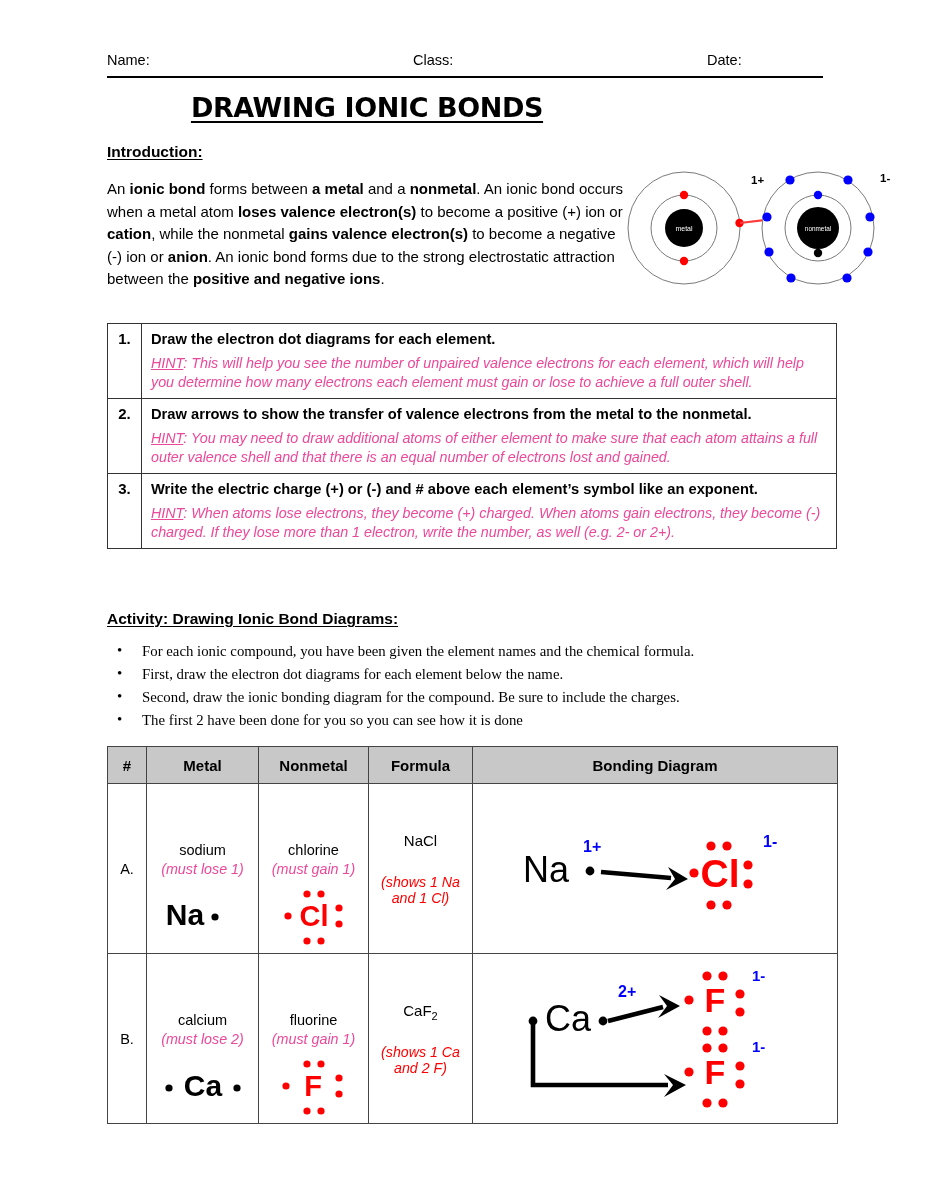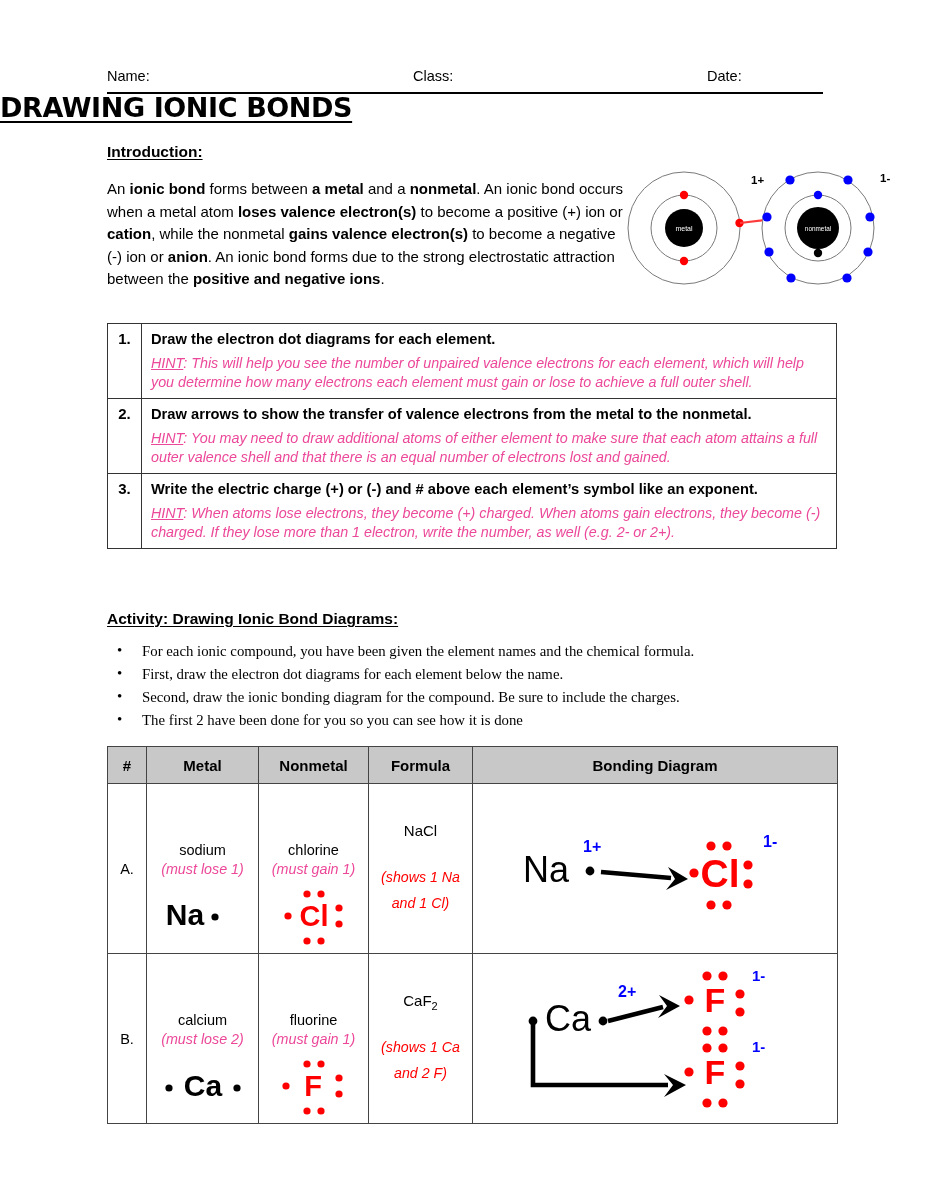--- a/index.html
+++ b/index.html
@@ -12,34 +12,35 @@
     font-family: "Liberation Sans", sans-serif;
     color: #000000;
     position: relative;
     overflow: hidden;
   }
   .page { position: relative; width: 927px; height: 1200px; padding: 0; }
 
   
   .hdr {
     position: absolute;
-    left: 107px; top: 68px; width: 716px;
+    left: 107px; top: 52px; width: 716px;
     height: 26px;
     border-bottom: 2px solid #000;
     font-size: 14.5px;
   }
   .hdr span { position: absolute; top: 0; white-space: nowrap; }
   .hdr .h-name { left: 0; }
   .hdr .h-class { left: 306px; }
   .hdr .h-date { left: 600px; }
 
   
   .title {
     position: absolute;
     left: 0; top: 92px; width: 734px;
+    text-align: center;
     font-family: "DejaVu Sans", sans-serif;
     font-weight: bold;
     font-size: 27px;
     letter-spacing: -0.4px;
     text-decoration: underline;
     text-underline-offset: 4px;
     text-decoration-thickness: 2px;
   }
 
   
@@ -164,21 +165,21 @@
   }
   .formula-stack {
     display: flex; flex-direction: column;
     align-items: center; justify-content: center;
     height: 100%; gap: 22px;
   }
   .formula-main { font-size: 15px; }
   .formula-main sub { font-size: 11px; }
   .formula-note {
     color: #ff0000; font-style: italic; font-size: 14.2px;
-    line-height: 26px;
+    line-height: 16px;
   }
   .diagram-wrap {
     display: flex; align-items: center; justify-content: center;
     height: 100%; width: 100%;
   }
   svg { overflow: visible; }
 </style>
 </head>
 <body>
 

